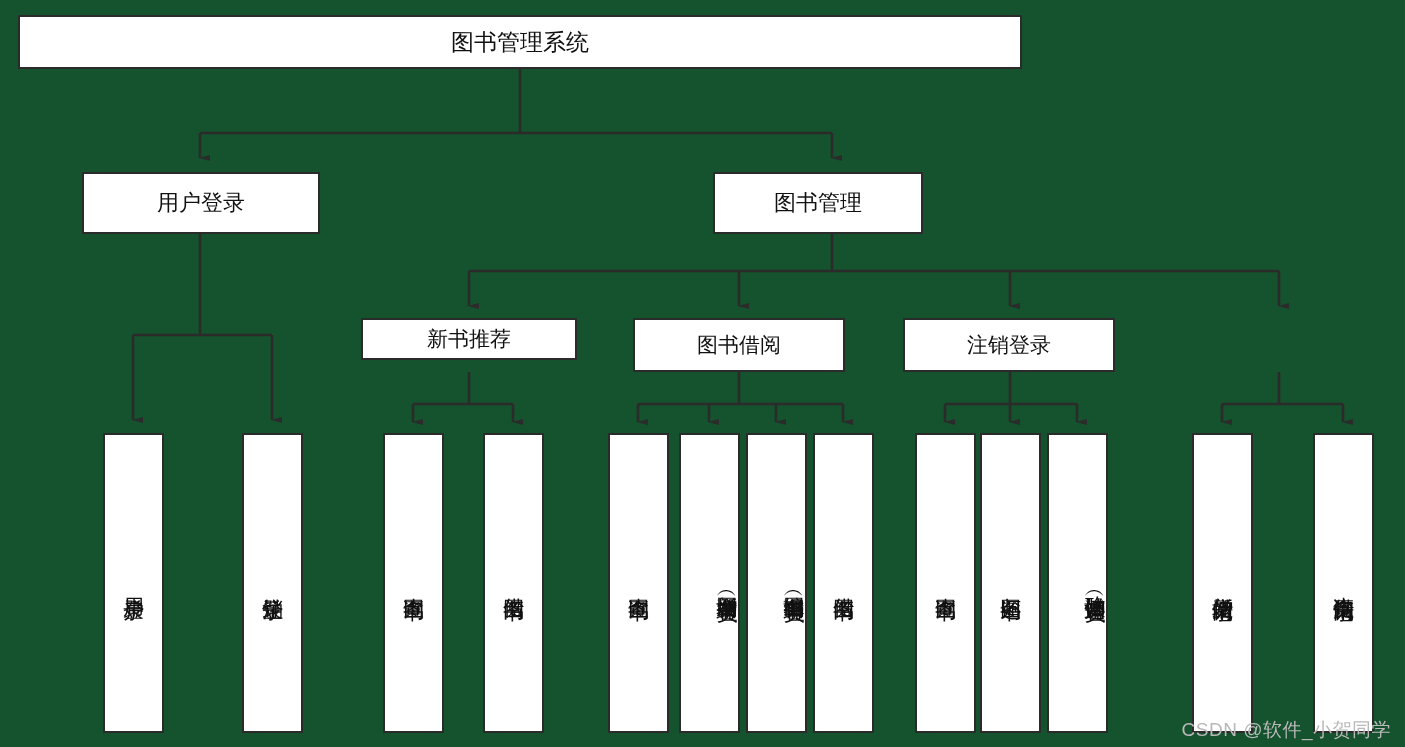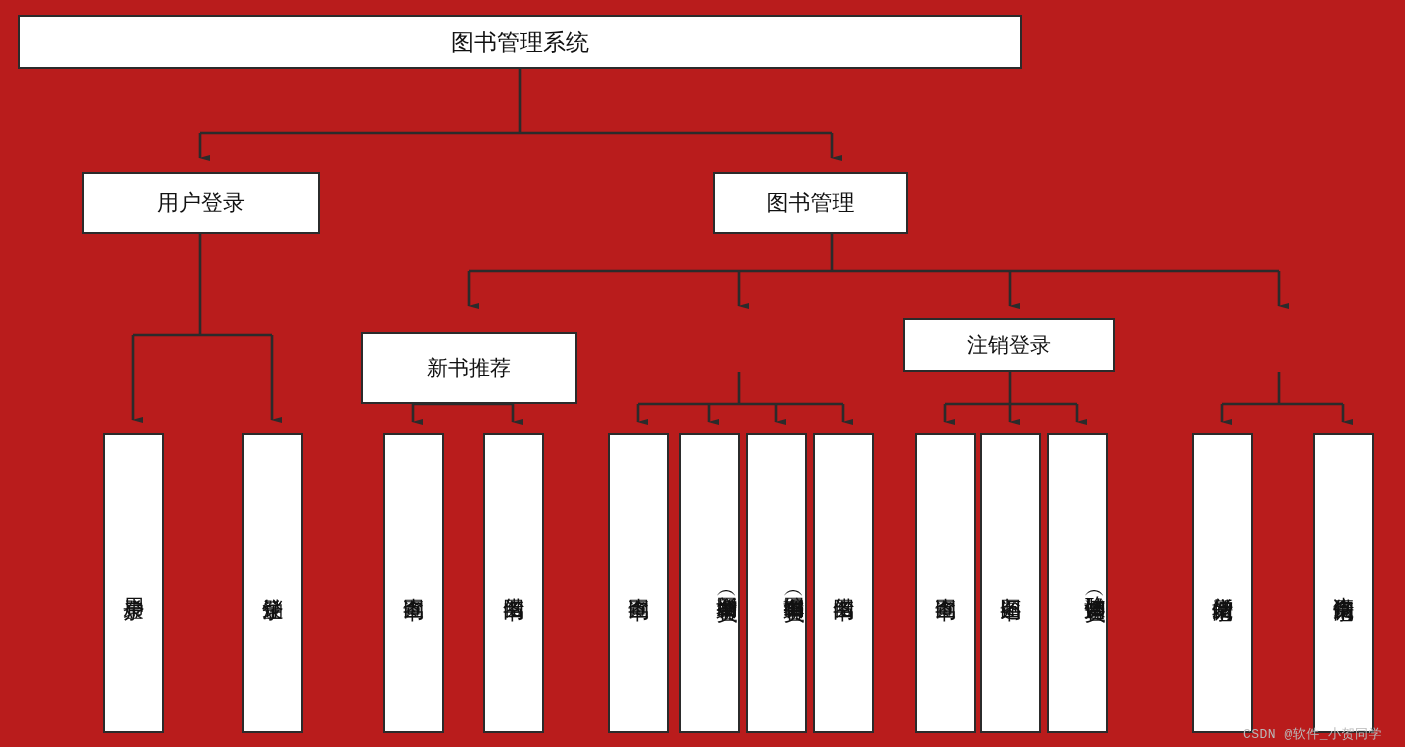--- a/index.html
+++ b/index.html
@@ -4,21 +4,21 @@
 <style>
   html,body{margin:0;padding:0;background:#ffffff;}
   body{
     font-family:"Liberation Sans","DejaVu Sans",sans-serif;
     color:#111111;
   }
   #canvas{
     position:relative;
     width:1405px;
     height:747px;
-    background:#b91c1c;
+    background:#14532d;
     overflow:hidden;
   }
   svg#edges{
     position:absolute;
     left:0; top:0;
     width:1405px; height:747px;
     pointer-events:none;
   }
   .node{
     position:absolute;
@@ -41,27 +41,26 @@
     letter-spacing:1px;
     padding:6px 0;
     white-space:nowrap;
   }
   .node.leaf.topalign{
     align-items:flex-start;
     justify-content:center;
   }
   #watermark{
     position:absolute;
-    right:23px;
+    right:14px;
     bottom:4px;
-    font-size:13px;
+    font-size:19px;
     color:#b9b9b9;
     letter-spacing:0.5px;
     user-select:none;
-    font-family:Liberation Mono, monospace;
   }
 </style>
 </head>
 <body>
 
 <div id="canvas">
 
   <svg id="edges" viewBox="0 0 1405 747">
     <defs>
       <marker id="arrow" markerWidth="10" markerHeight="12" refX="3" refY="10" orient="auto" markerUnits="userSpaceOnUse">
@@ -108,23 +107,24 @@
       <path d="M1279,372 L1279,404"></path>
       <path d="M1222,404 L1343,404"></path>
       <path d="M1222,404 L1222,422" marker-end="url(#arrow)"></path>
       <path d="M1343,404 L1343,422" marker-end="url(#arrow)"></path>
     </g>
   </svg>
 
   <div class="node root" style="left:18px;top:15px;width:1004px;height:54px;">图书管理系统</div>
 
   <div class="node lvl2" style="left:82px;top:172px;width:238px;height:62px;">用户登录</div>
-  <div class="node lvl2" style="left:713px;top:172px;width:195px;height:62px;text-align:center;">图书管理</div>
+  <div class="node lvl2" style="left:713px;top:172px;width:210px;height:62px;text-align:center;">图书管理</div>
 
-  <div class="node lvl3" style="left:361px;top:318px;width:216px;height:72px;margin-top:14px;">新书推荐</div>
+  <div class="node lvl3" style="left:361px;top:318px;width:216px;height:42px;">新书推荐</div>
+  <div class="node lvl3" style="left:633px;top:318px;width:212px;height:54px;">图书借阅</div>
   <div class="node lvl3" style="left:903px;top:318px;width:212px;height:54px;">注销登录</div>
 
   <div class="node leaf" style="left:103px;top:433px;width:61px;height:300px;">用户登录</div>
   <div class="node leaf" style="left:242px;top:433px;width:61px;height:300px;">注销登录</div>
 
   <div class="node leaf" style="left:383px;top:433px;width:61px;height:300px;">查询图书</div>
   <div class="node leaf" style="left:483px;top:433px;width:61px;height:300px;">借阅图书</div>
 
   <div class="node leaf" style="left:608px;top:433px;width:61px;height:300px;">查询图书</div>
   <div class="node leaf topalign" style="left:679px;top:433px;width:61px;height:300px;">新增图书（管理员）</div>

